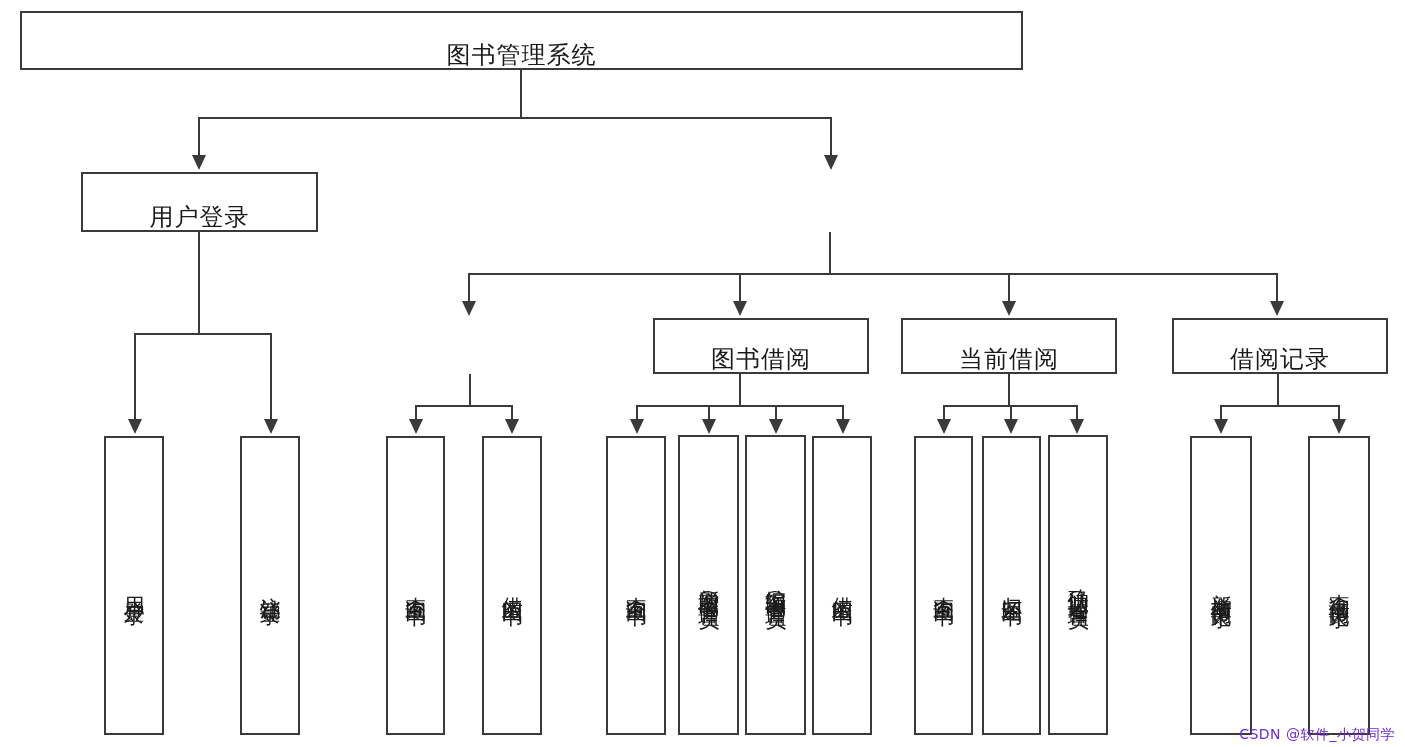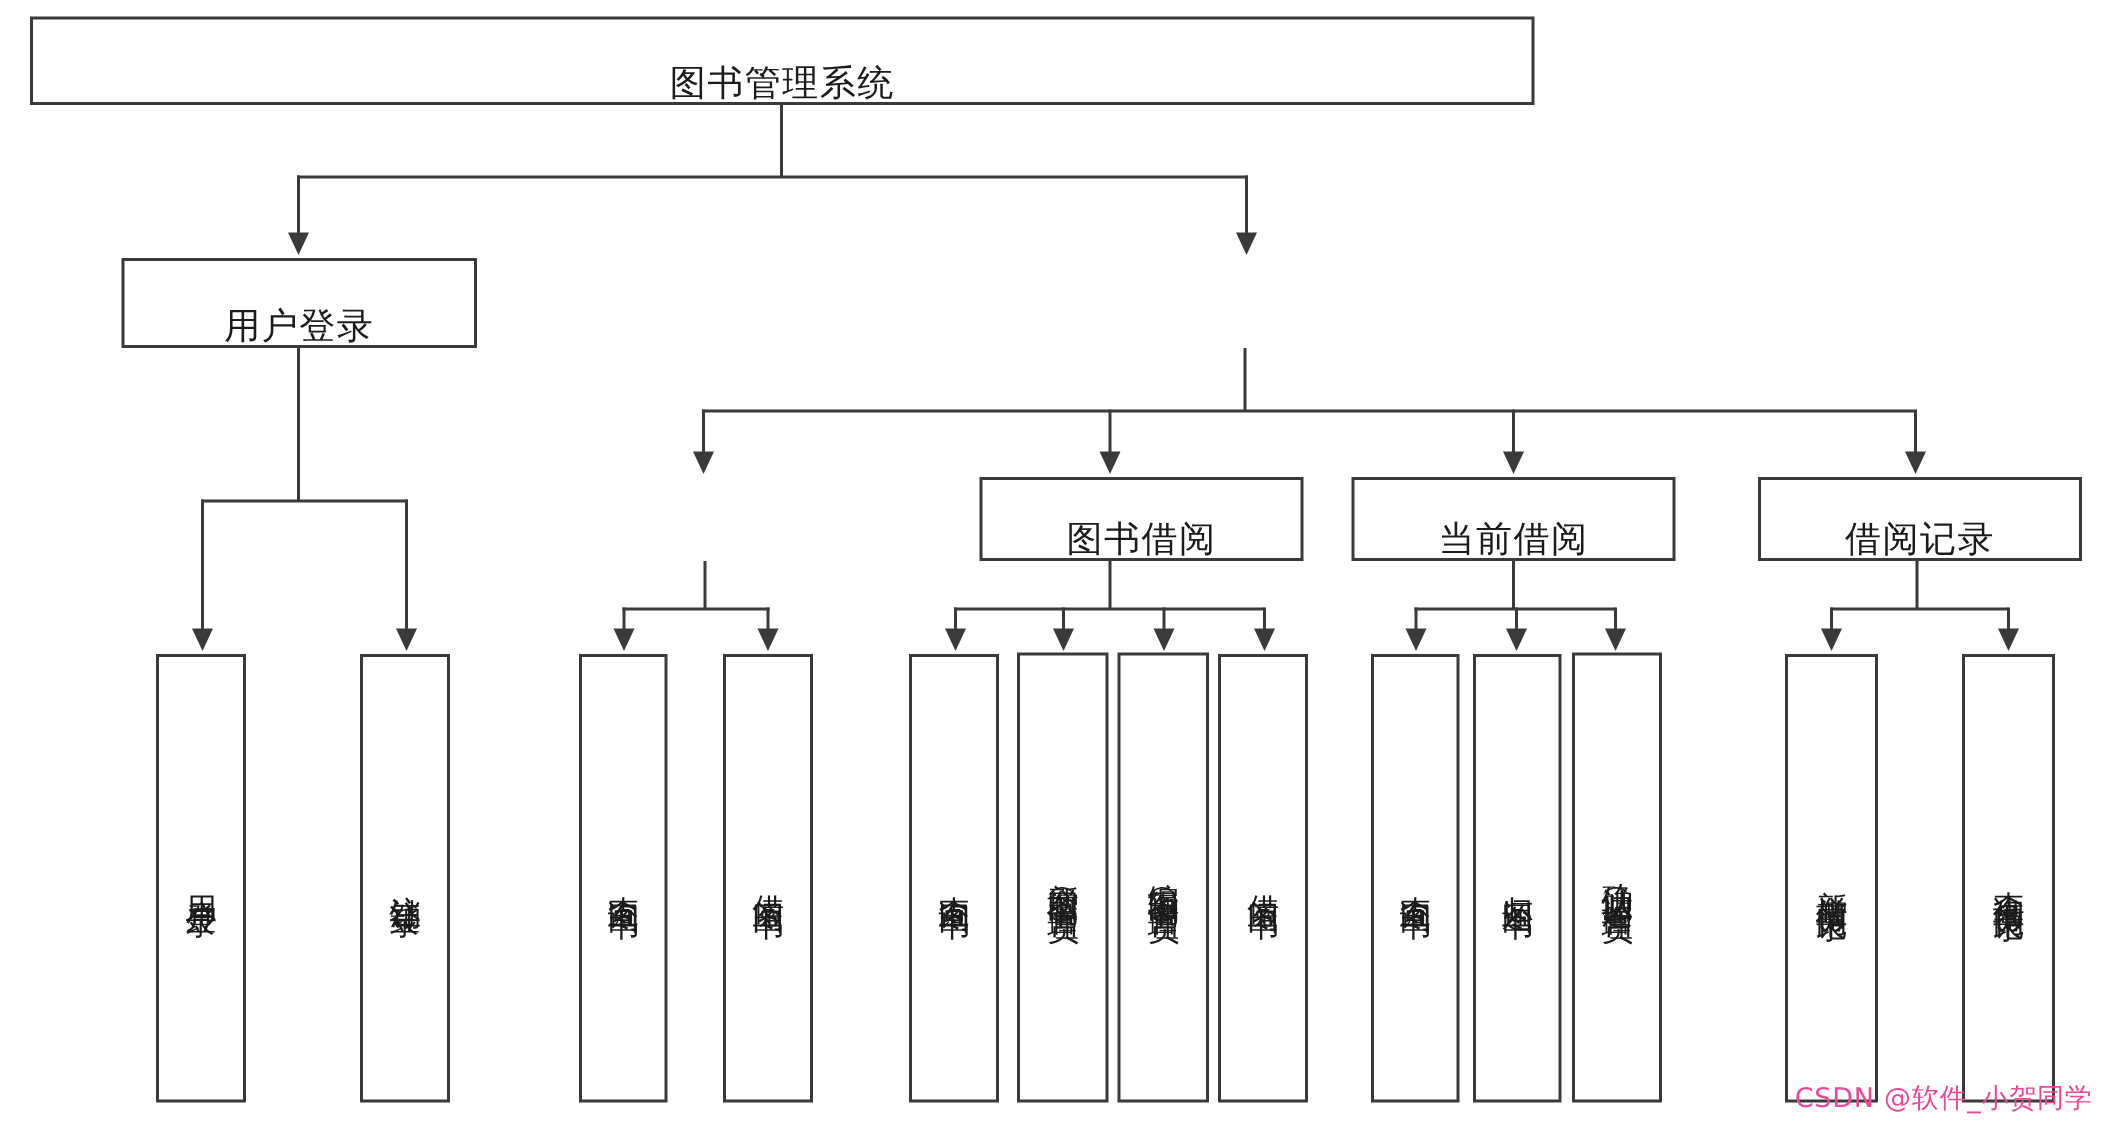--- a/index.html
+++ b/index.html
@@ -60,22 +60,22 @@
     height: 0;
     border-left: 7px solid transparent;
     border-right: 7px solid transparent;
     border-top: 15px solid #3a3a3a;
   }
   
   #watermark {
     position: absolute;
     right: 10px;
     bottom: 3px;
-    font-size: 18px;
-    color: #ec4899;
+    font-size: 14px;
+    color: #6d28d9;
     letter-spacing: 0.5px;
     white-space: nowrap;
     user-select: none;
   }
 </style>
 </head>
 <body>
 
 <div id="canvas">
 

